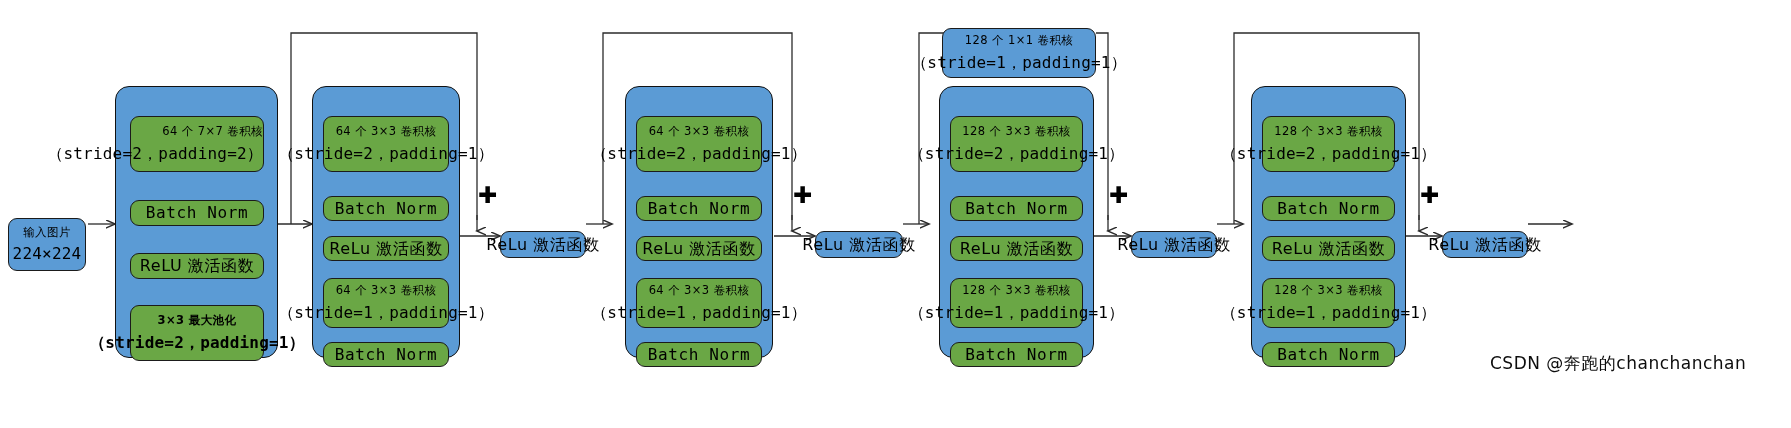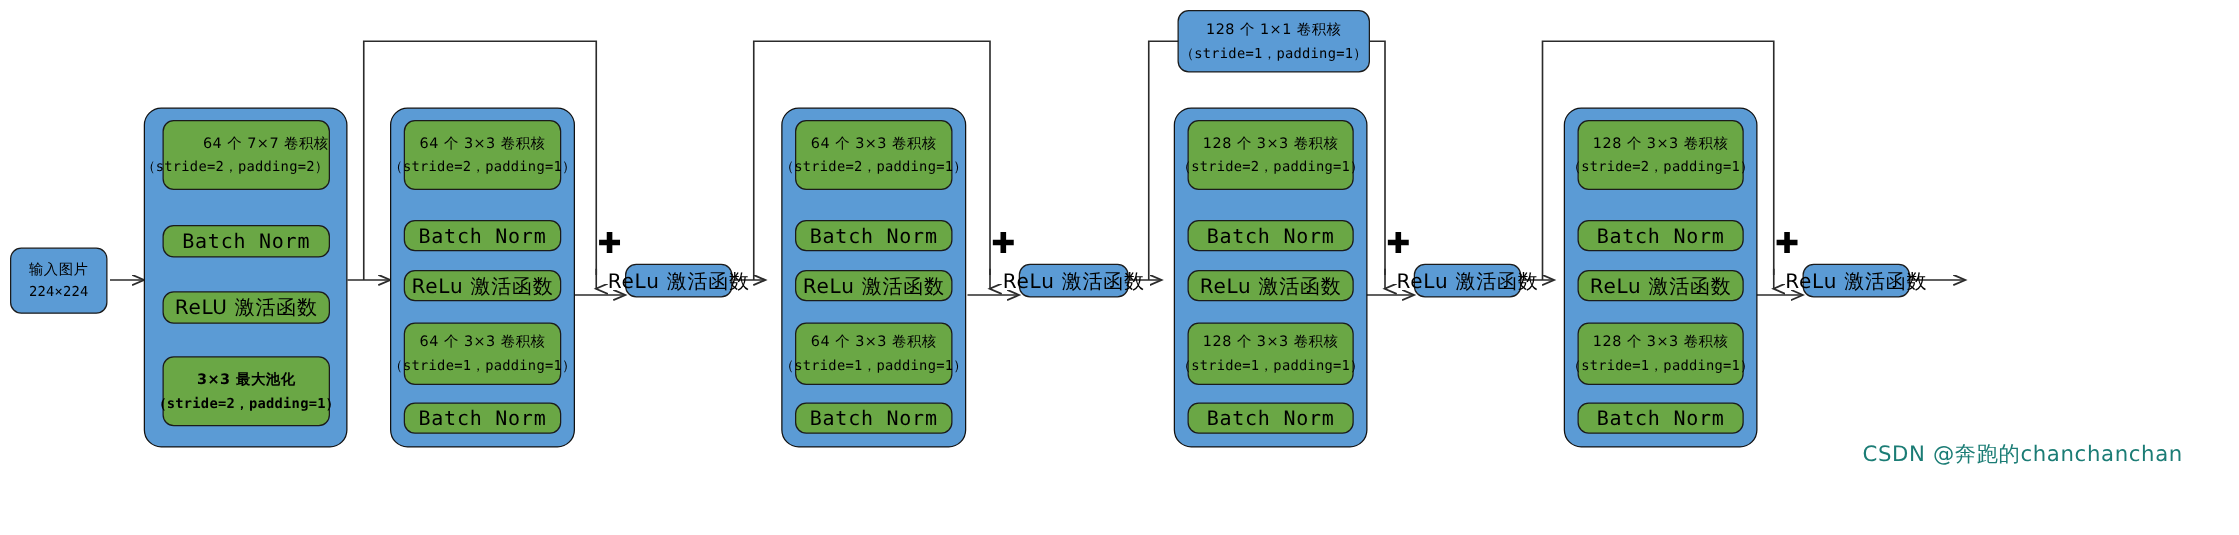--- a/index.html
+++ b/index.html
@@ -13,44 +13,45 @@
   .node{
     position:absolute;
     box-sizing:border-box;
     display:flex;flex-direction:column;
     align-items:center;justify-content:center;
     border:1.4px solid #111;
     border-radius:9px;
     text-align:center;
     line-height:1.25;
     color:#000;
+    margin-top:20px;
   }
   .green{background:#6aa745;border-color:#1b1b1b;}
   .blue{background:#5b9bd5;border-color:#1b1b1b;}
   .wrap{
     background:#5b9bd5;border:1.4px solid #111;border-radius:14px;
     position:absolute;box-sizing:border-box;
   }
   .ln1{font-size:11.5px;letter-spacing:.4px;white-space:nowrap;}
-  .ln2{font-size:11px;letter-spacing:.2px;white-space:nowrap;margin-top:5px;}
+  .ln2{font-size:16px;letter-spacing:.2px;white-space:nowrap;margin-top:5px;}
   .single{font-size:16px;letter-spacing:.6px;white-space:nowrap;}
   .mono{font-family:"DejaVu Sans Mono","Liberation Mono",monospace;}
 
   
   #lines{position:absolute;left:0;top:0;width:1791px;height:428px;pointer-events:none;}
 
   
   .plus{
     position:absolute;font-size:23px;font-weight:bold;color:#000;
     line-height:1;font-family:"DejaVu Sans","Liberation Sans",sans-serif;
   }
 
   
   .watermark{
-    position:absolute;color:#0f766e;font-size:17px;letter-spacing:.5px;
+    position:absolute;color:#000000;font-size:17px;letter-spacing:.5px;
     white-space:nowrap;opacity:.95;
   }
 </style>
 </head>
 <body>
 
 <div id="canvas">
 
   <svg id="lines" viewBox="0 0 1791 428">
     <defs>

